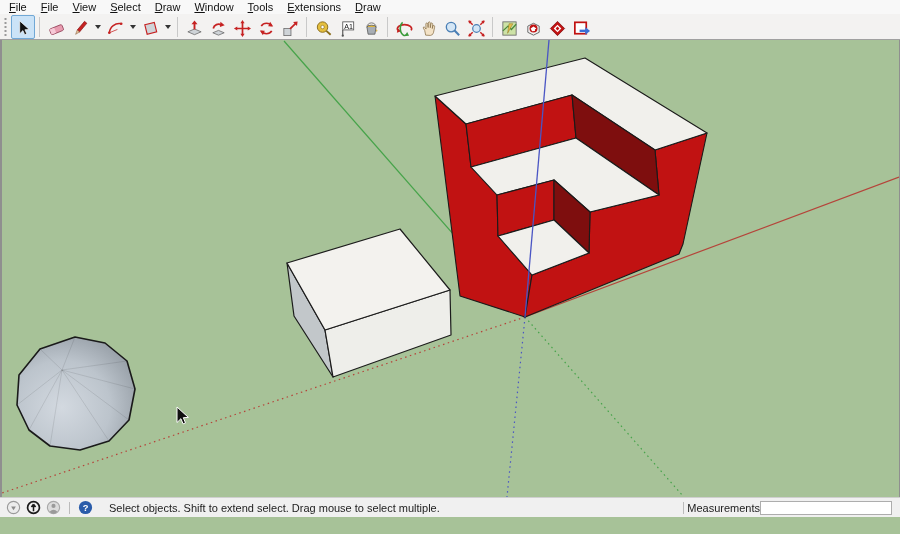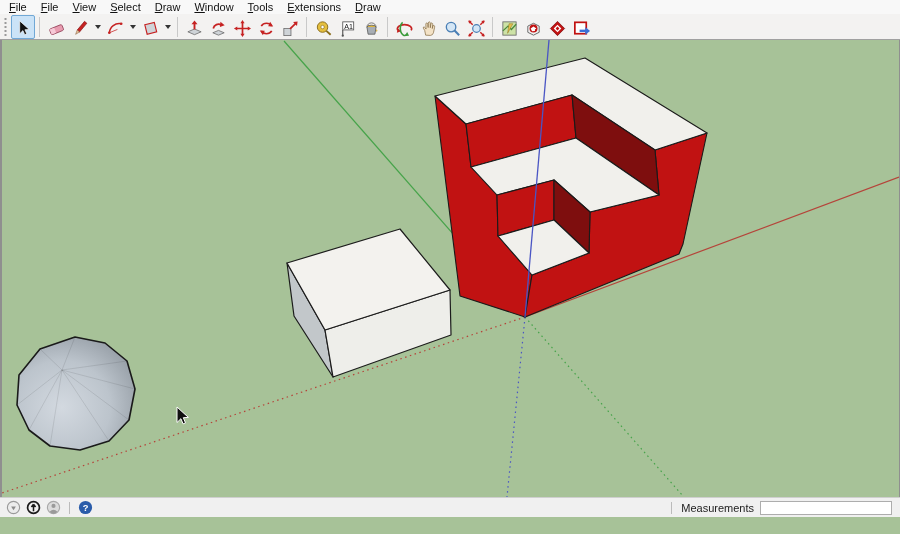--- a/index.html
+++ b/index.html
@@ -38,21 +38,21 @@
   
   .viewport { position:relative; height:457px; background:#a7c298; border-left:2px solid #8f8f8f; border-right:1px solid #8f8f8f; }
   .viewport svg { display:block; }
 
   
   .statusbar { height:20px; background:#f0f0f0; border-top:1px solid #cfcfcf; display:flex; align-items:center; font-size:11px; color:#222; }
   .sb-icons { display:flex; align-items:center; gap:5px; padding:0 6px 0 6px; }
   .sb-icon { width:15px; height:15px; }
   .sb-sep { width:1px; height:12px; background:#bbb; margin:0 3px; }
   .sb-message { margin-left:10px; white-space:nowrap; }
-  .sb-right { margin-left:auto; display:flex; align-items:center; gap:6px; padding-right:8px; }
+  .sb-right { margin-left:auto; display:flex; align-items:center; padding-right:8px; }
   .measure-label { color:#222; }
   .measure-input { width:132px; height:14px; border:1px solid #adadad; background:#fff; font-size:10px; padding:0 3px; font-family:"Liberation Sans",sans-serif; }
 </style>
 </head>
 <body>
 
 <div class="window">
 
 
   <div class="menubar">
@@ -314,20 +314,21 @@
         <circle cx="8" cy="8" r="6.5" fill="#dcdcdc" stroke="#a8a8a8" stroke-width="1.2"></circle>
         <circle cx="8" cy="6.3" r="2.2" fill="#9a9a9a"></circle>
         <path d="M3.8 12.5 Q8 8.5 12.2 12.5 Q10 14.6 8 14.6 Q6 14.6 3.8 12.5 Z" fill="#9a9a9a"></path>
       </svg>
       <div class="sb-sep"></div>
       <svg class="sb-icon" viewBox="0 0 16 16">
         <circle cx="8" cy="8" r="7" fill="#2a5caa"></circle>
         <text x="8" y="11.5" font-size="10" font-weight="bold" fill="#fff" text-anchor="middle" font-family="Liberation Sans, sans-serif">?</text>
       </svg>
     </div>
+    <div class="sb-message">Select objects. Shift to extend select. Drag mouse to select multiple.</div>
     <div class="sb-right">
       <div class="sb-sep"></div>
       <span class="measure-label">Measurements</span>
       <input class="measure-input" value="" style="">
     </div>
   </div>
 
 </div>
 
 </body></html>

